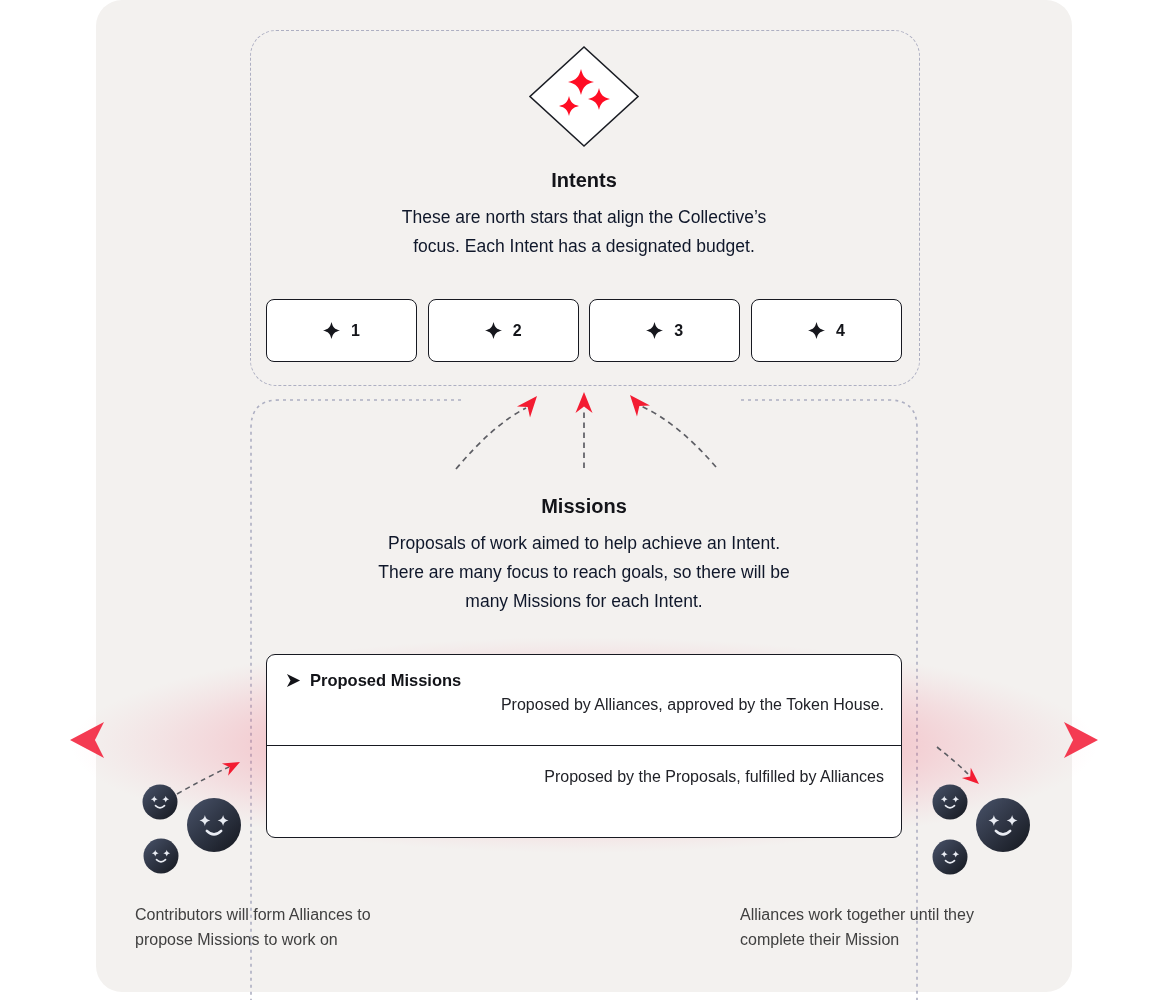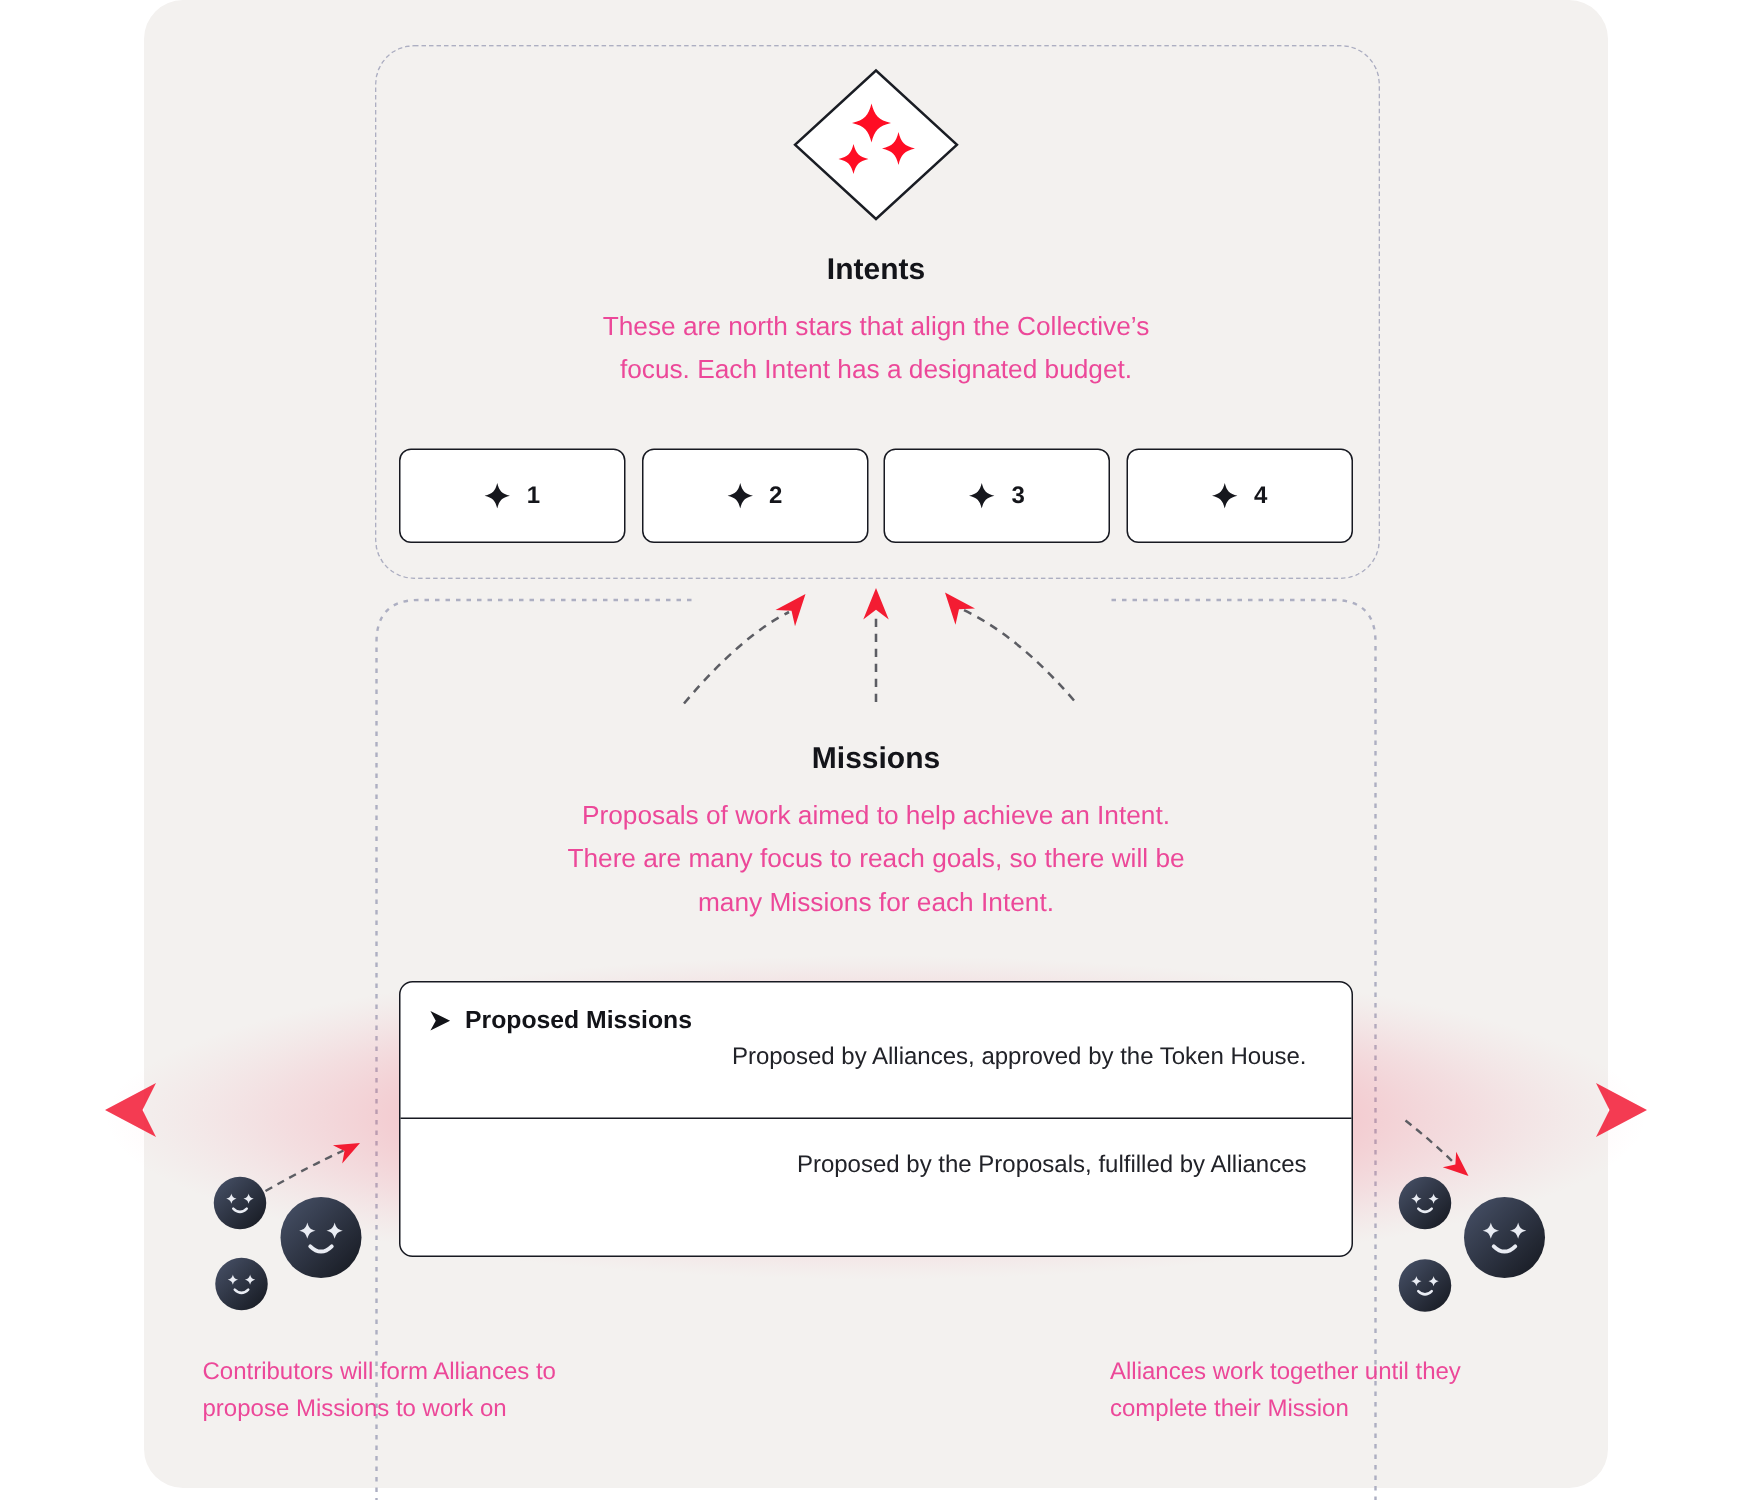--- a/index.html
+++ b/index.html
@@ -6,33 +6,33 @@
   body{width:1168px;height:1000px;position:relative;background:#ffffff;
        font-family:"Liberation Sans",sans-serif;color:#17181d;overflow:hidden;}
   .canvas{position:absolute;left:96px;top:0;width:976px;height:992px;background:#f3f1ef;border-radius:26px;}
   svg.overlay{position:absolute;left:0;top:0;width:1168px;height:1000px;pointer-events:none;}
   .z1{z-index:1}.z2{z-index:2}.z4{z-index:4}
   .dashed-box{position:absolute;left:250px;top:30px;width:668px;height:354px;
        border:1.6px dashed #adafc2;border-radius:26px;z-index:1;}
   .heading{position:absolute;left:249px;width:670px;margin:0;text-align:center;
        font-size:20px;font-weight:700;color:#131419;z-index:3;}
   .desc{position:absolute;left:234px;width:700px;text-align:center;font-size:17.5px;
-       line-height:29px;color:#ec4899;white-space:pre-line;z-index:3;}
+       line-height:29px;color:#0f172a;white-space:pre-line;z-index:3;}
   .diamond-wrap{position:absolute;left:528px;top:45px;z-index:3;}
   .intent-row{position:absolute;left:266px;top:299px;width:636px;display:flex;gap:10.5px;z-index:3;}
   .intent-btn{flex:1;height:63px;background:#fff;border:1.6px solid #171921;border-radius:8px;
        display:flex;align-items:center;justify-content:center;gap:11px;box-sizing:border-box;}
   .intent-btn .num{font-size:16px;font-weight:700;color:#14151a;}
   .mission-card{position:absolute;left:266px;top:654px;width:636px;background:#fff;
        border:1.6px solid #171921;border-radius:9px;z-index:3;box-sizing:border-box;}
-  .card-row{box-sizing:border-box;height:91px;padding:16px 30px 0 19px;}
+  .card-row{box-sizing:border-box;height:91px;padding:16px 17px 0 19px;}
   .card-row.first{border-bottom:1.6px solid #171921;}
   .card-title{display:flex;align-items:center;gap:9px;font-size:16.5px;font-weight:700;color:#121318;}
   .card-sub{margin-top:6px;font-size:16px;color:#212228;text-align:right;}
-  .caption{position:absolute;top:903px;font-size:16px;line-height:24.5px;color:#ec4899;
+  .caption{position:absolute;top:903px;font-size:16px;line-height:24.5px;color:#404040;
        white-space:pre-line;z-index:3;}
   .caption.left{left:135px;text-align:left;}
   .caption.right{left:740px;width:272px;text-align:left;}
 </style>
 </head>
 <body>
 
 <div class="canvas"></div>
 
 <svg class="overlay z1">

